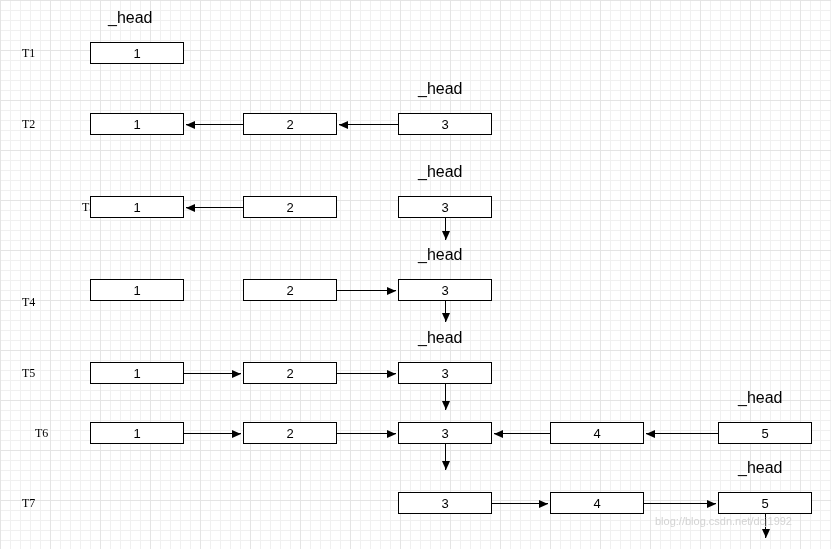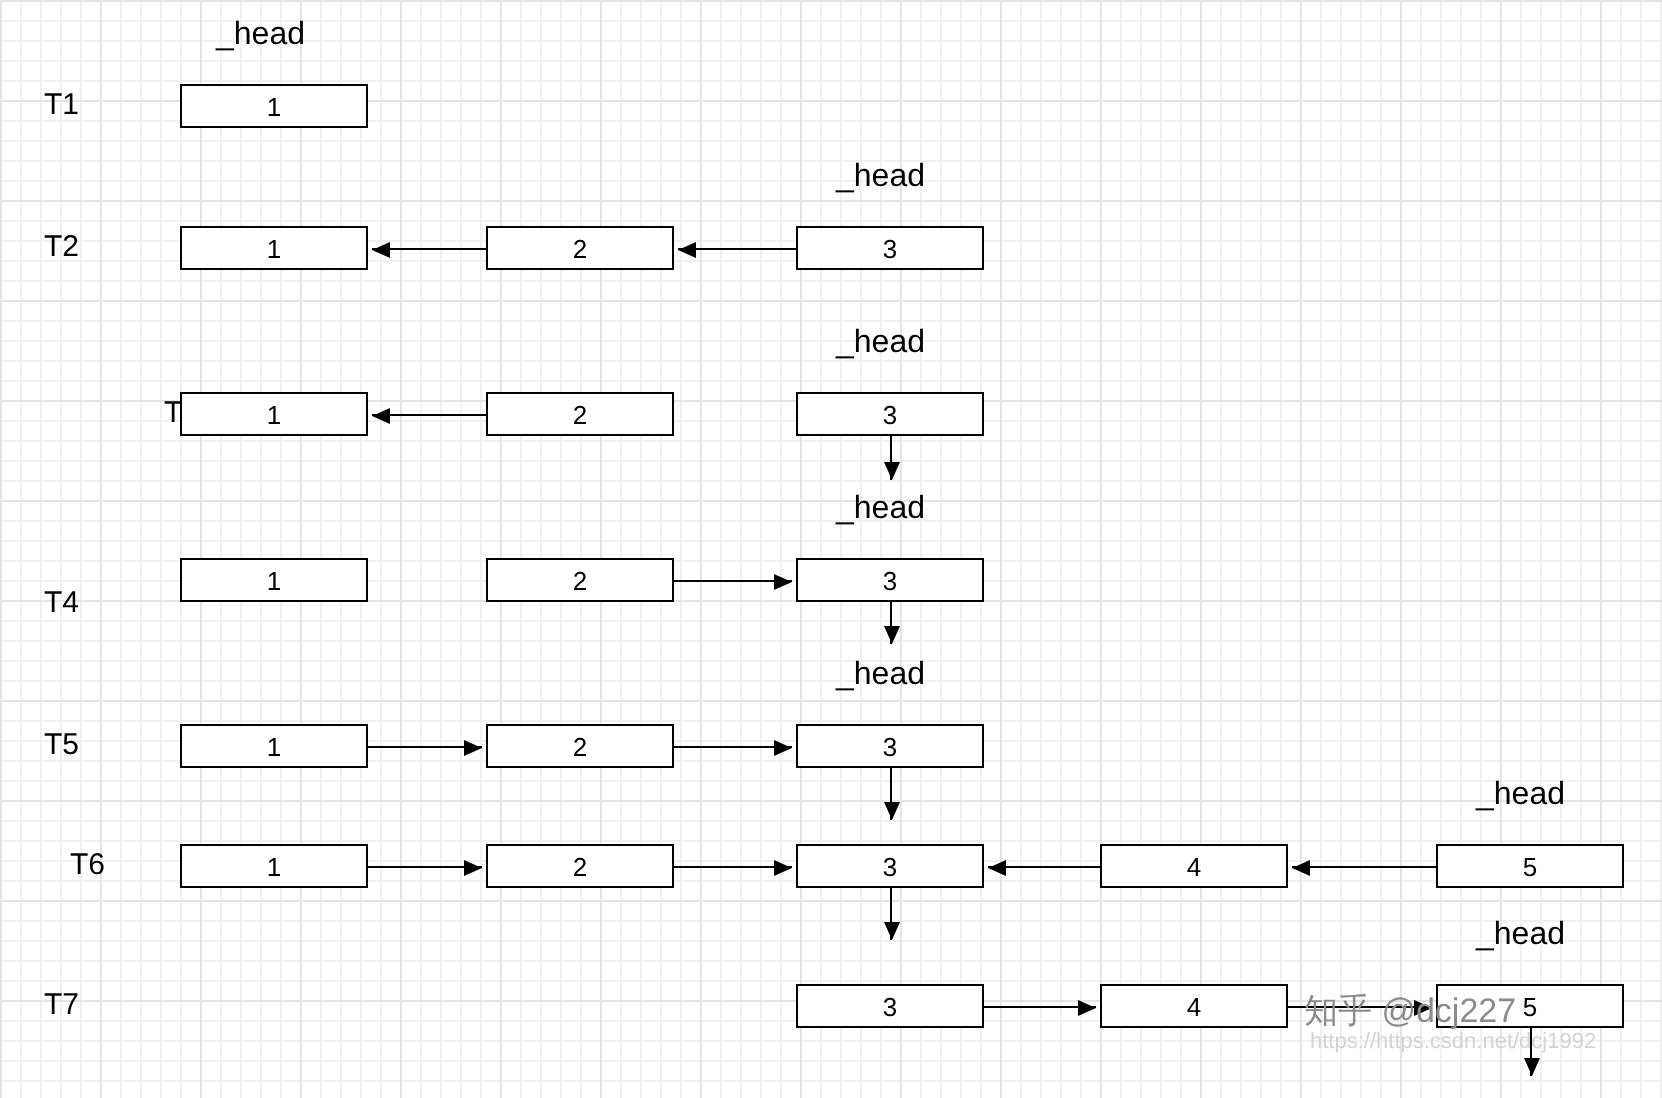--- a/index.html
+++ b/index.html
@@ -15,24 +15,25 @@
     background-image:
       linear-gradient(to right, #e4e4e4 1px, transparent 1px),
       linear-gradient(to bottom, #e4e4e4 1px, transparent 1px),
       linear-gradient(to right, #f0f0f0 1px, transparent 1px),
       linear-gradient(to bottom, #f0f0f0 1px, transparent 1px);
     background-size: 50px 50px, 50px 50px, 10px 10px, 10px 10px;
   }
 
   .row-label {
     position: absolute;
-    font-size: 15px;
+    font-size: 12px;
     line-height: 14px;
     color: #000;
     white-space: nowrap;
+    font-family: Liberation Serif, serif;
   }
 
   .head-label {
     position: absolute;
     font-size: 16px;
     line-height: 19px;
     color: #000;
     white-space: nowrap;
   }
 
@@ -85,22 +86,21 @@
     font-size: 11px;
     color: #d3d3d3;
     white-space: nowrap;
     z-index: 10;
   }
 </style>
 </head>
 <body>
 
 <div id="canvas">
-  <span class="wm-zhihu">知乎 @dcj227</span>
-  <span class="wm-csdn">https://https.csdn.net/dcj1992</span>
+  <span class="wm-csdn">blog://blog.csdn.net/dcj1992</span>
 <div class="row-label" style="left: 22px; top: 46px;">T1</div>
     <div class="head-label" style="left: 108px; top: 8px;">_head</div>
     <div class="node-box" style="left: 90px; top: 42px; width: 94px; height: 22px;">1</div>
     <div class="row-label" style="left: 22px; top: 117px;">T2</div>
     <div class="head-label" style="left: 418px; top: 79px;">_head</div>
     <div class="node-box" style="left: 90px; top: 113px; width: 94px; height: 22px;">1</div>
     <div class="node-box" style="left: 243px; top: 113px; width: 94px; height: 22px;">2</div>
     <div class="node-box" style="left: 398px; top: 113px; width: 94px; height: 22px;">3</div>
     <div class="arrow h" style="left: 186px; top: 124px; width: 57px;">
       <div class="arrowhead left"></div>

